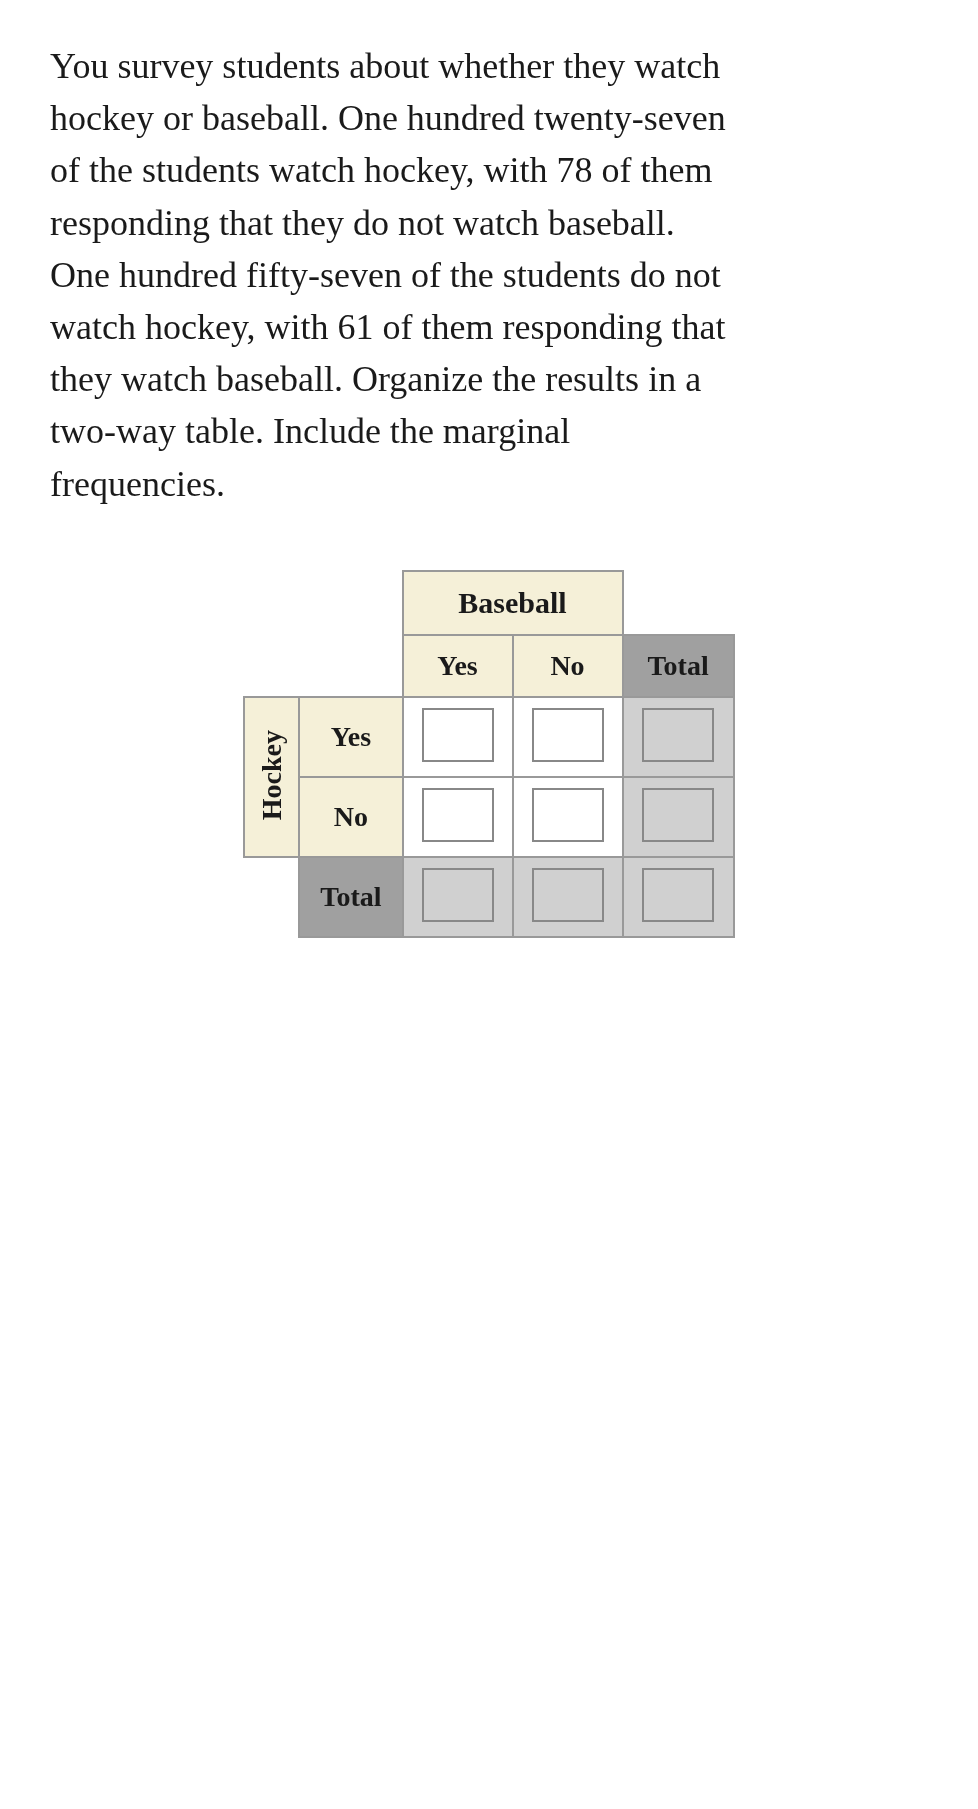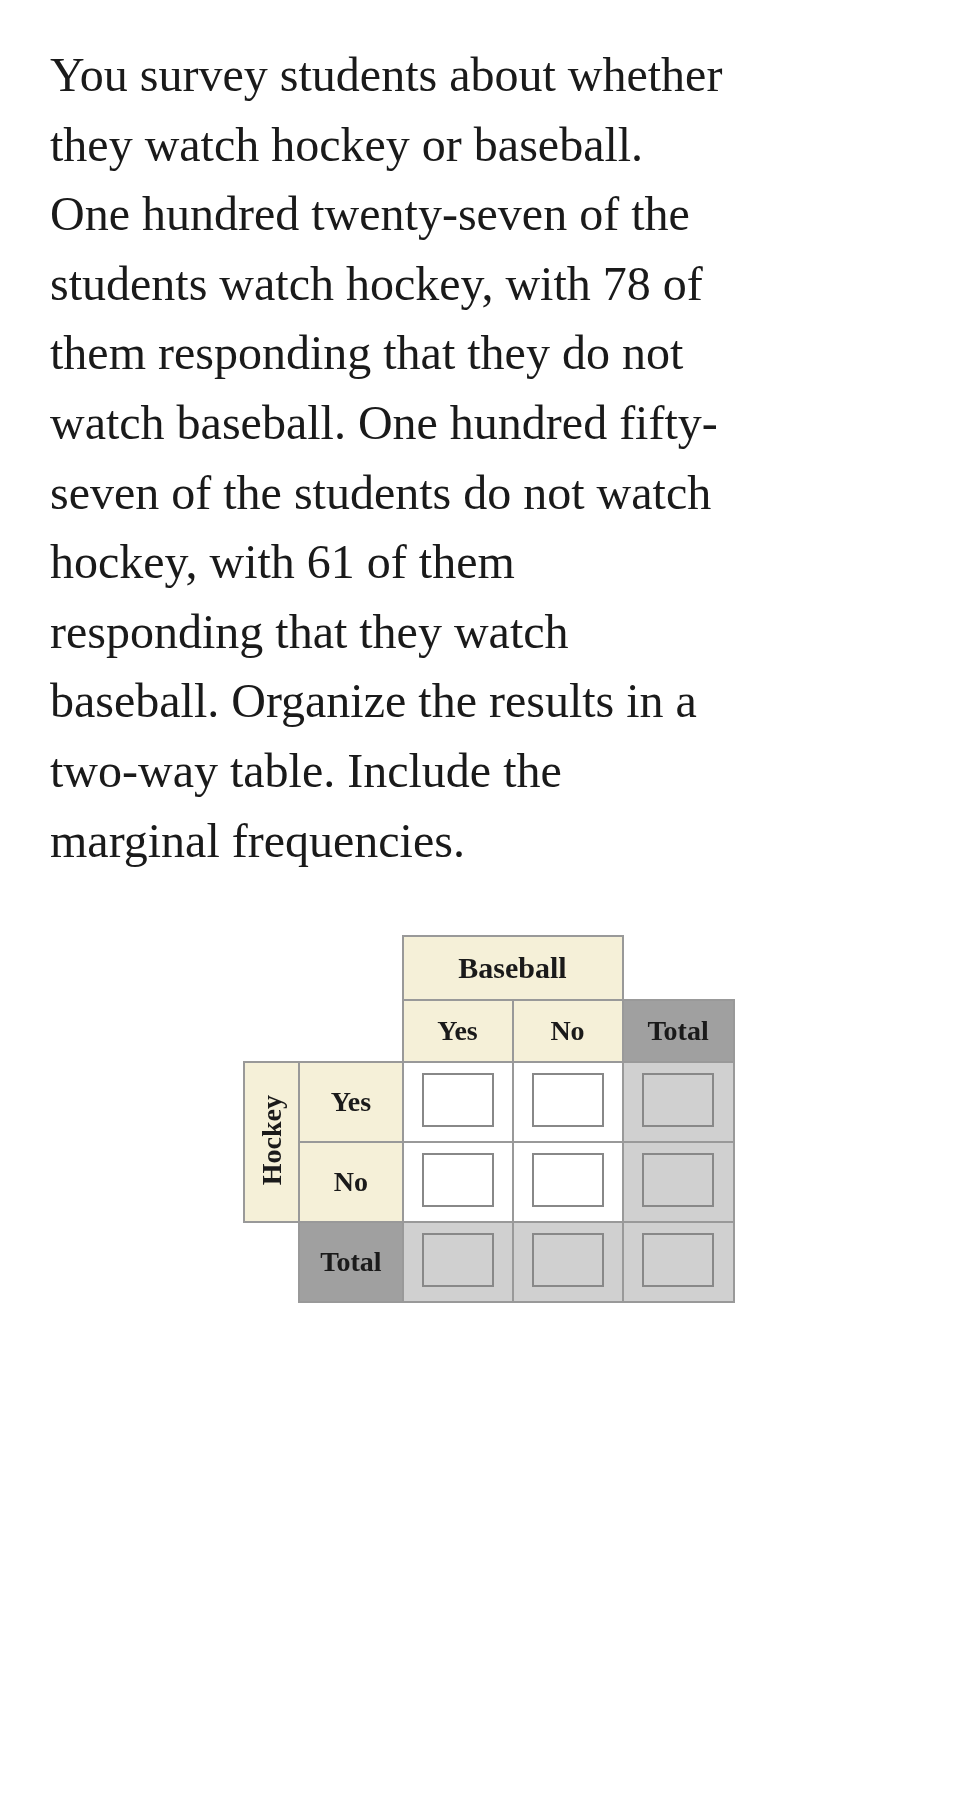--- a/index.html
+++ b/index.html
@@ -10,21 +10,21 @@
 
     body {
       background: #ffffff;
       font-family: Georgia, 'Times New Roman', serif;
       width: 978px;
       min-height: 1809px;
       padding: 40px 50px;
     }
 
     .problem-text {
-      font-size: 48px;
+      font-size: 36px;
       line-height: 1.45;
       color: #1a1a1a;
       margin-bottom: 60px;
       max-width: 680px;
     }
 
     .table-container {
       display: flex;
       justify-content: center;
       margin-top: 20px;

